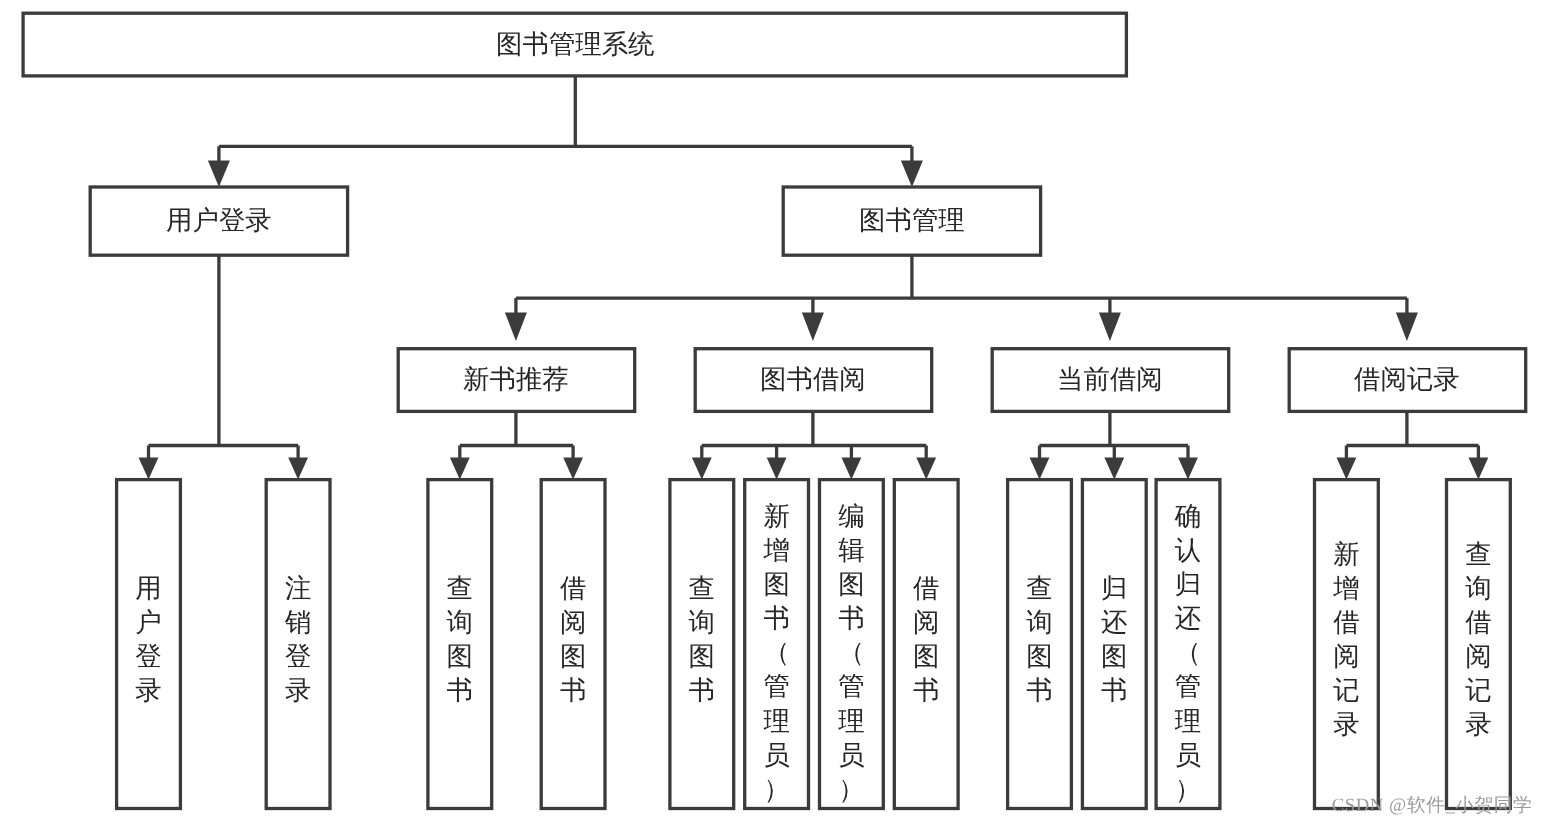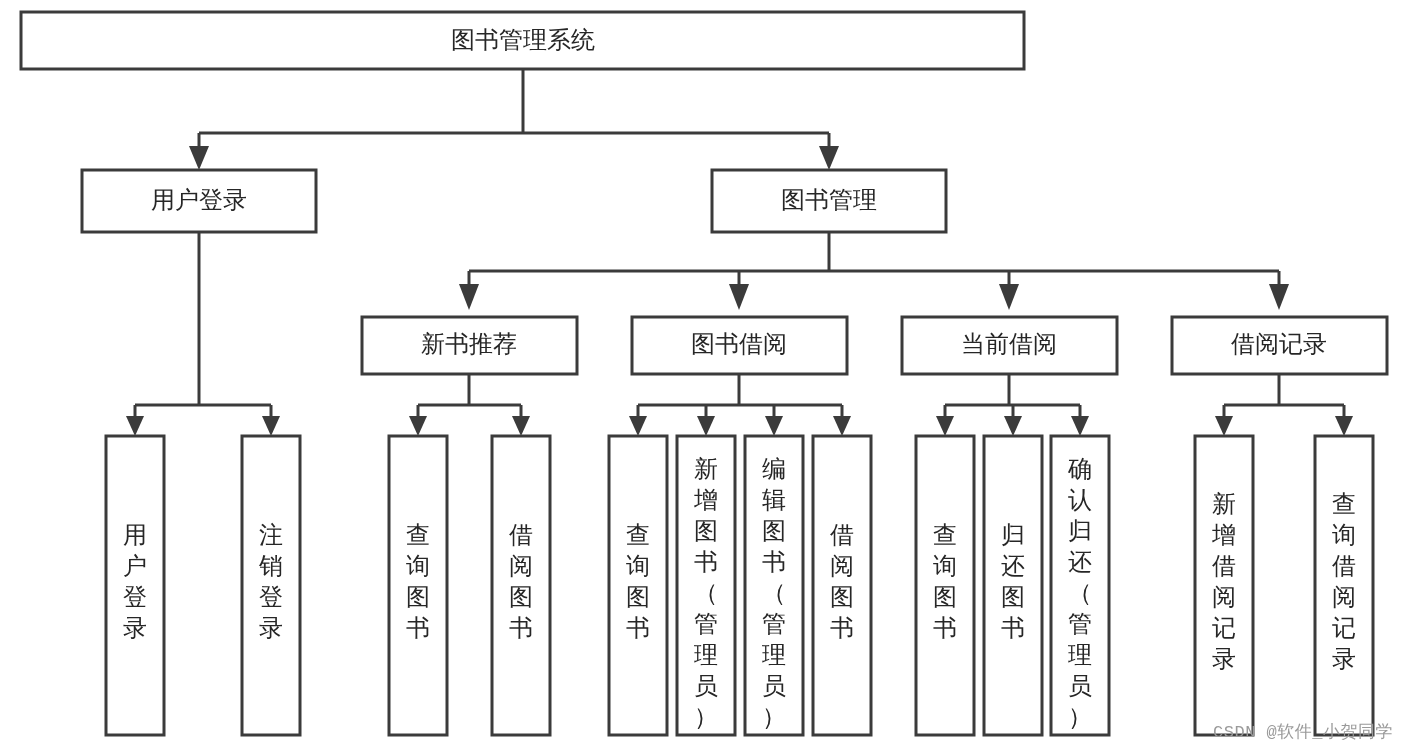--- a/index.html
+++ b/index.html
@@ -23,21 +23,21 @@
   }
   .leaf-label{
     font-family:"Liberation Sans","DejaVu Sans",sans-serif;
     fill:#262626;
     font-size:24px;
     text-anchor:middle;
   }
   .watermark{
     position:absolute;
     right:12px;bottom:4px;
-    font-family:Liberation Mono, monospace;
+    font-family:Liberation Serif, serif;
     font-size:17px;
     color:#9a9a9a;
     white-space:nowrap;
     letter-spacing:0.5px;
   }
 </style>
 </head>
 <body>
 
 <div id="diagram-root">

